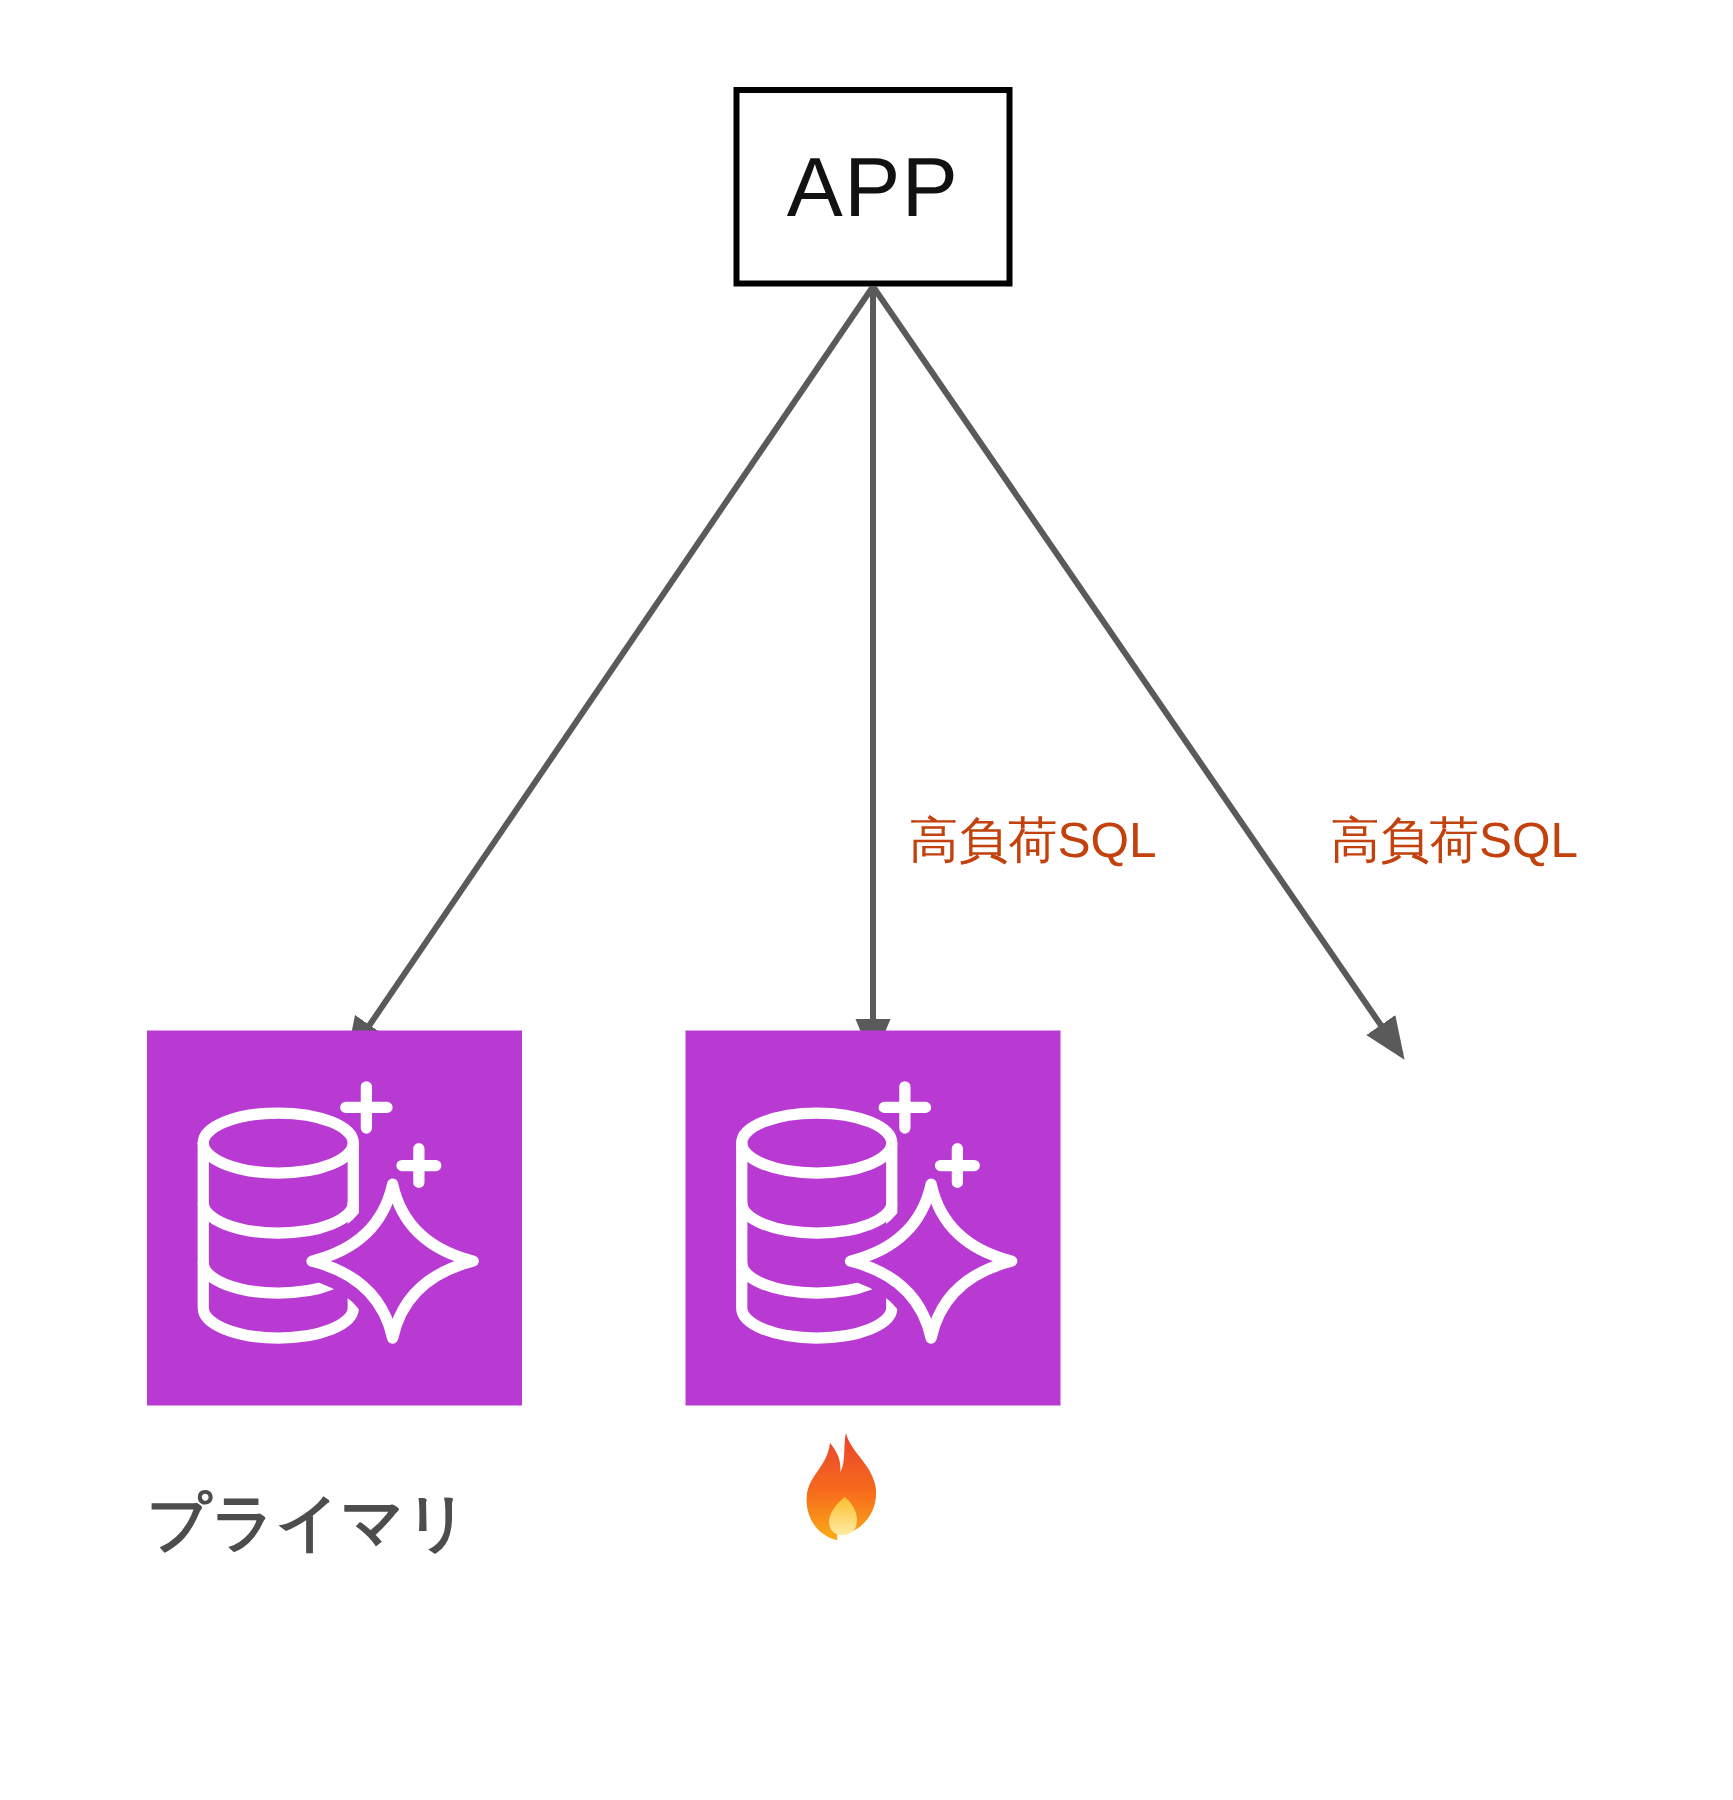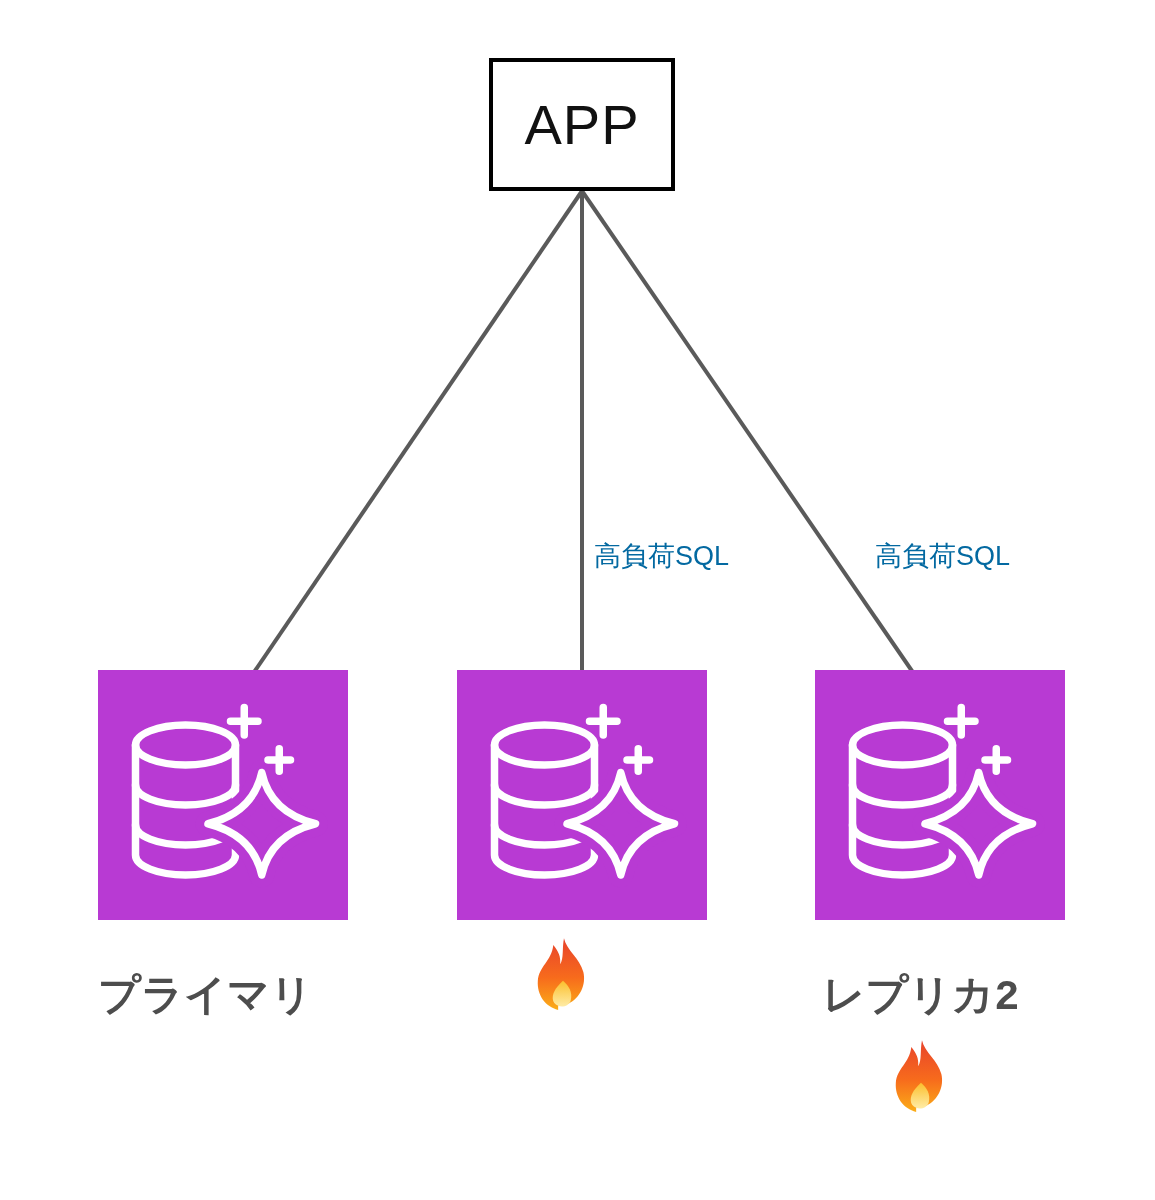--- a/index.html
+++ b/index.html
@@ -12,25 +12,25 @@
   }
   .arrows-layer{position:absolute;left:0;top:0;width:1155px;height:1200px;}
   .arrows-layer line{stroke:#5a5a5a;stroke-width:4;}
   .app-box{
     position:absolute;left:489px;top:58px;width:186px;height:133px;
     border:4px solid #000000;background:#ffffff;box-sizing:border-box;
     display:flex;align-items:center;justify-content:center;
   }
   .app-label{font-size:56px;color:#111111;letter-spacing:1px;}
   .edge-label{
-    position:absolute;font-size:27px;color:#0369a1;white-space:nowrap;
+    position:absolute;font-size:33px;color:#c2410c;white-space:nowrap;margin-left:12px;
   }
   .edge-label.l1{left:594px;top:538px;}
   .edge-label.l2{left:875px;top:538px;}
-  .node{position:absolute;top:670px;width:212px;font-family:Liberation Mono, monospace;}
+  .node{position:absolute;top:687px;width:212px;}
   .node.n1{left:98px;}
   .node.n2{left:457px;}
   .node.n3{left:815px;}
   .db-icon{
     width:250px;height:250px;background:#b83ad3;
     display:block;
   }
   .db-icon svg{display:block;width:250px;height:250px;}
   .node-label{
     margin-top:54px;text-align:center;
@@ -106,27 +106,14 @@
           <use href="#db-sparkle"></use>
         </svg>
     </div>
     <div class="flame-row">
       <svg width="62" height="78" viewBox="0 0 64 80">
           <use href="#flame-shape"></use>
         </svg>
     </div>
   </div>
 
-  <div class="node n3">
-    <div class="db-icon">
-      <svg viewBox="0 0 100 100">
-          <use href="#db-sparkle"></use>
-        </svg>
-    </div>
-    <div class="node-label">レプリカ2</div>
-    <div class="flame-row">
-      <svg width="62" height="78" viewBox="0 0 64 80">
-          <use href="#flame-shape"></use>
-        </svg>
-    </div>
-  </div>
 
 </div>
 
 </body></html>

